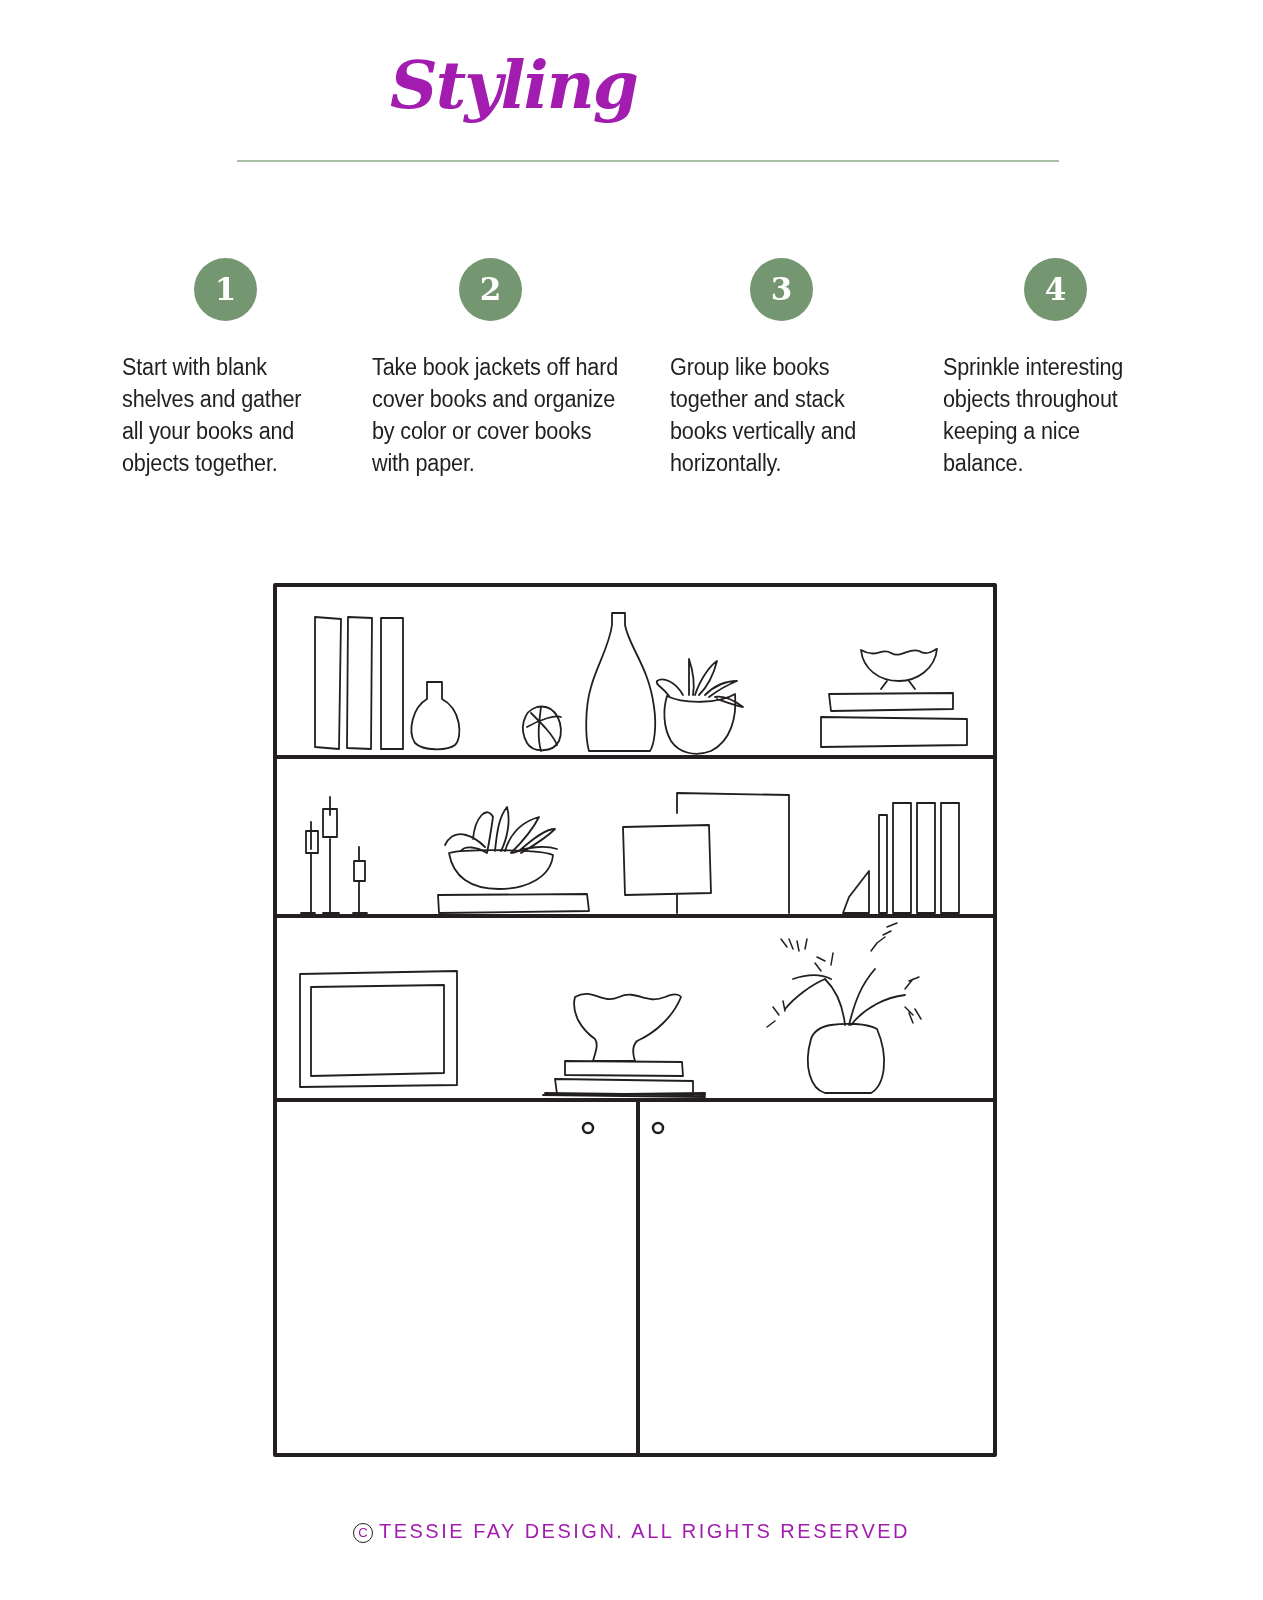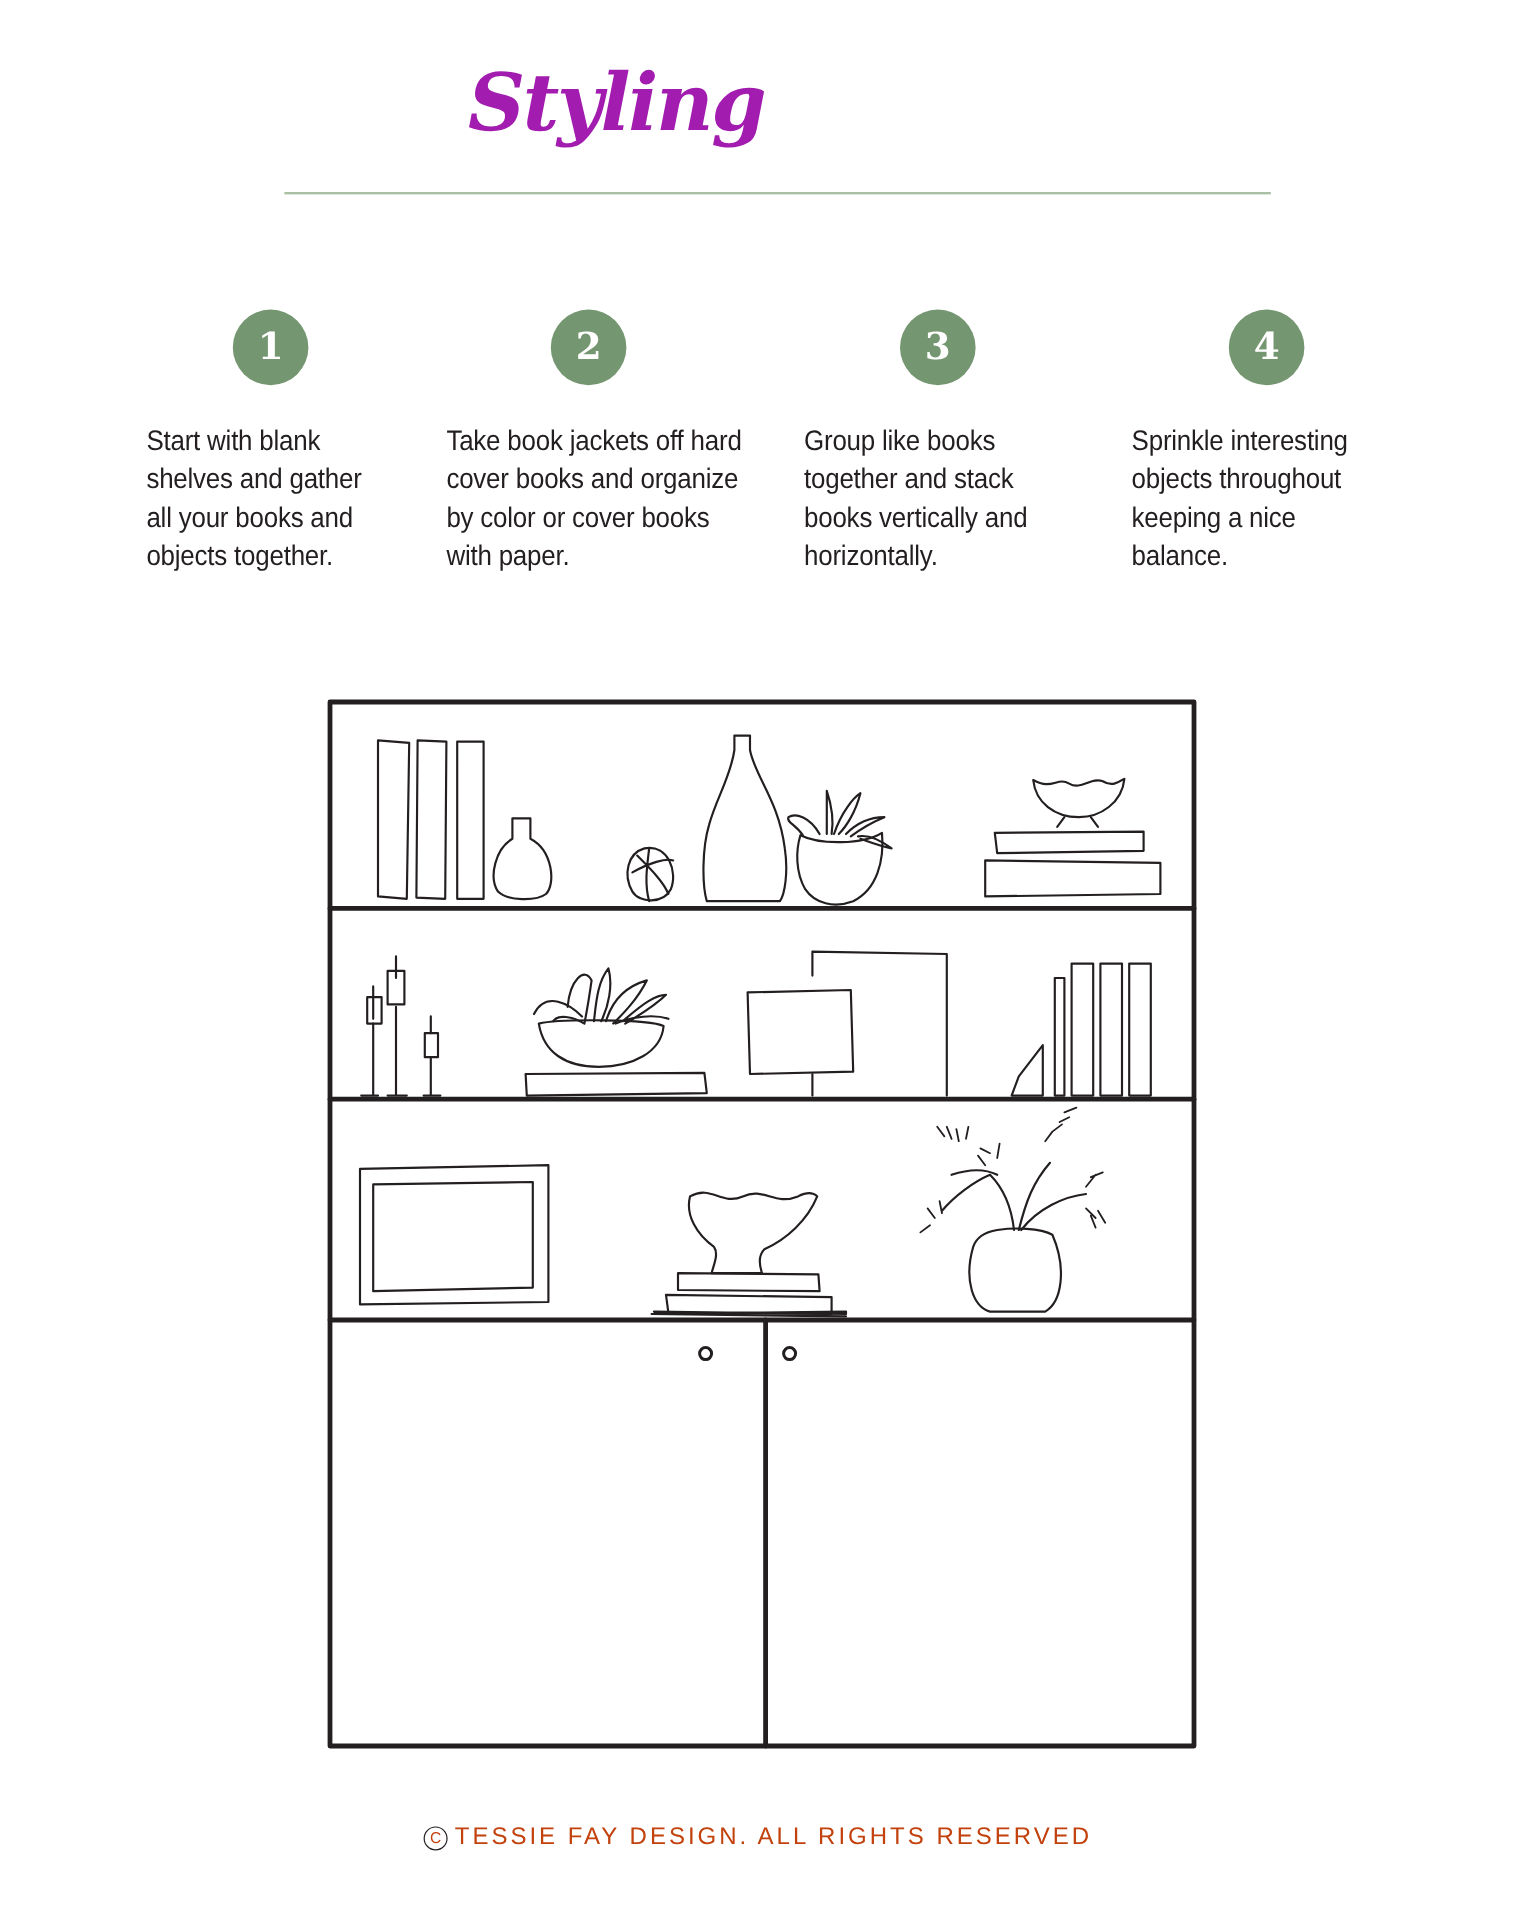--- a/index.html
+++ b/index.html
@@ -30,21 +30,21 @@
       position: absolute; top: 93px; width: 260px;
       font-family: "Liberation Sans", sans-serif; font-size: 23.5px; line-height: 32px;
       color: #231f20; letter-spacing: -0.2px;
       transform: scaleX(0.92); transform-origin: left top;
     }
 
     .shelf-art { position: absolute; left: 265px; top: 577px; width: 735px; height: 888px; }
 
     .footer {
       position: absolute; left: 0; top: 1520px; width: 1263px; text-align: center;
-      font-family: "Liberation Sans", sans-serif; font-size: 20px; letter-spacing: 2.5px; color: #c2410c;
+      font-family: "Liberation Sans", sans-serif; font-size: 20px; letter-spacing: 2.5px; color: #a21caf;
     }
     .footer .copy {
       display: inline-block; width: 20px; height: 20px; border: 1.5px solid #231f20; border-radius: 50%;
       font-size: 13px; line-height: 17px; text-align: center; letter-spacing: 0; vertical-align: 1px; margin-right: 6px;
     }
   </style>
 </head>
 <body>
 
 <div class="header">

